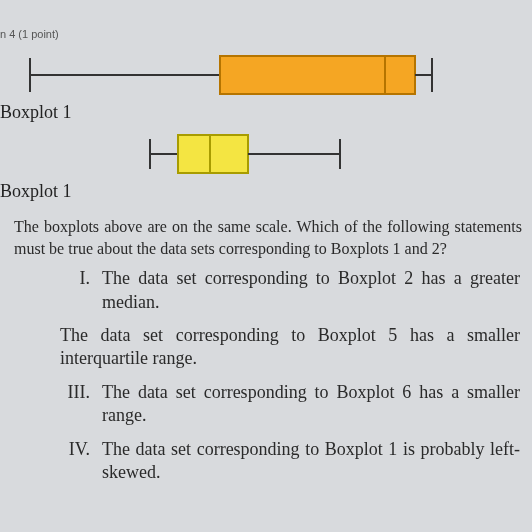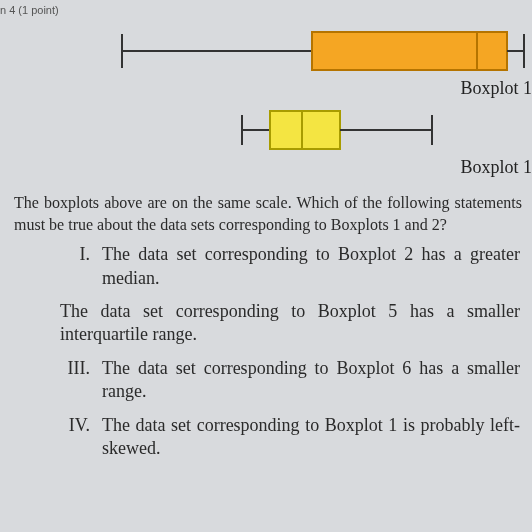--- a/index.html
+++ b/index.html
@@ -10,29 +10,30 @@
       font-family: Georgia, 'Times New Roman', serif;
       color: #2a2a2a;
       overflow: hidden;
       position: relative;
     }
     .question-header {
       font-family: Arial, sans-serif;
       font-size: 11px;
       color: #555;
       padding: 4px 0 0 0;
+      margin-top: 24px;
     }
     .chart-area {
       width: 100%;
       padding: 10px 0 0 0;
     }
     .boxplot-wrap {
       display: flex;
       flex-direction: column;
-      align-items: flex-end;
+      align-items: flex-start;
       margin-bottom: 6px;
     }
     .boxplot-svg {
       display: block;
     }
     .caption {
       font-size: 18px;
       margin-top: 2px;
       color: #222;
     }

